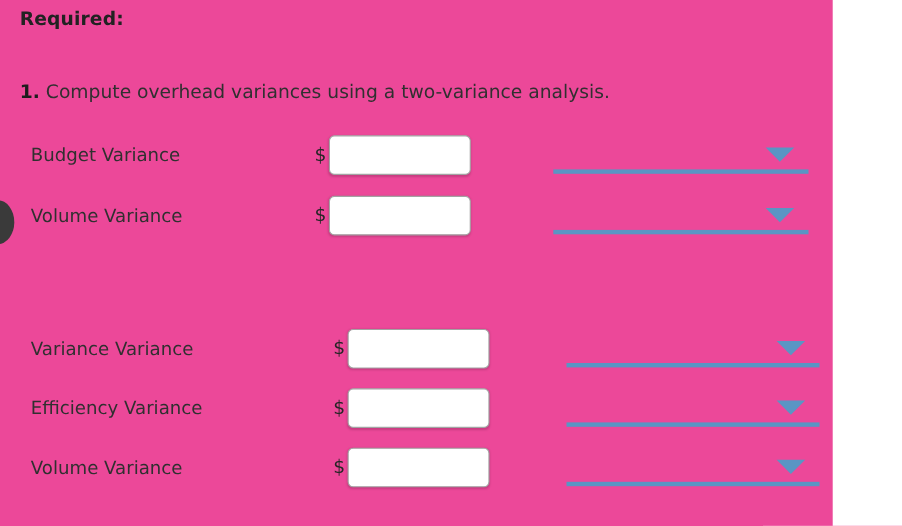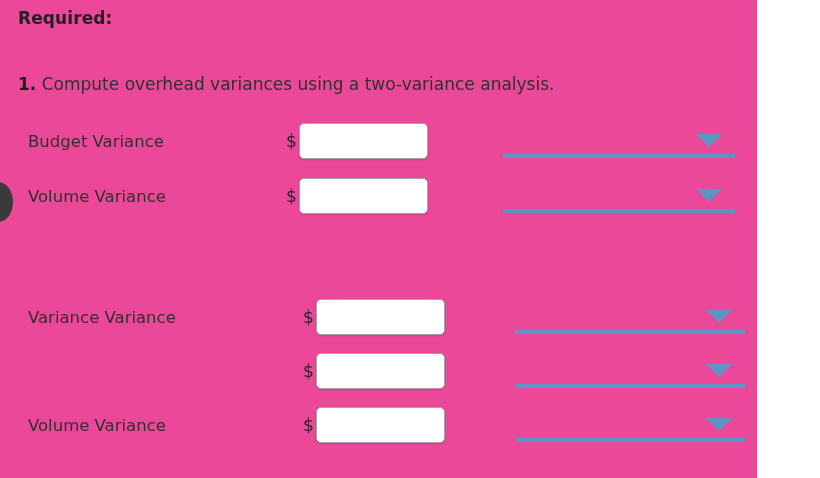--- a/index.html
+++ b/index.html
@@ -175,20 +175,21 @@
     <span class="dollar" style="left:275px;">$</span>
     <input class="amount-input" style="left: 288px;" type="text" placeholder="">
     <div class="dd" style="left:487px; width:230px;">
       <span class="dd-value"></span>
       <span class="dd-caret"></span>
       <span class="dd-rule"></span>
     </div>
   </div>
 
   <div class="row" style="left:28px; top:351px; width:740px;">
+    <span class="row-label">Efficiency Variance</span>
     <span class="dollar" style="left:275px;">$</span>
     <input class="amount-input" style="left: 288px;" type="text" placeholder="">
     <div class="dd" style="left:487px; width:230px;">
       <span class="dd-value"></span>
       <span class="dd-caret"></span>
       <span class="dd-rule"></span>
     </div>
   </div>
 
   <div class="row" style="left:28px; top:405px; width:740px;">

